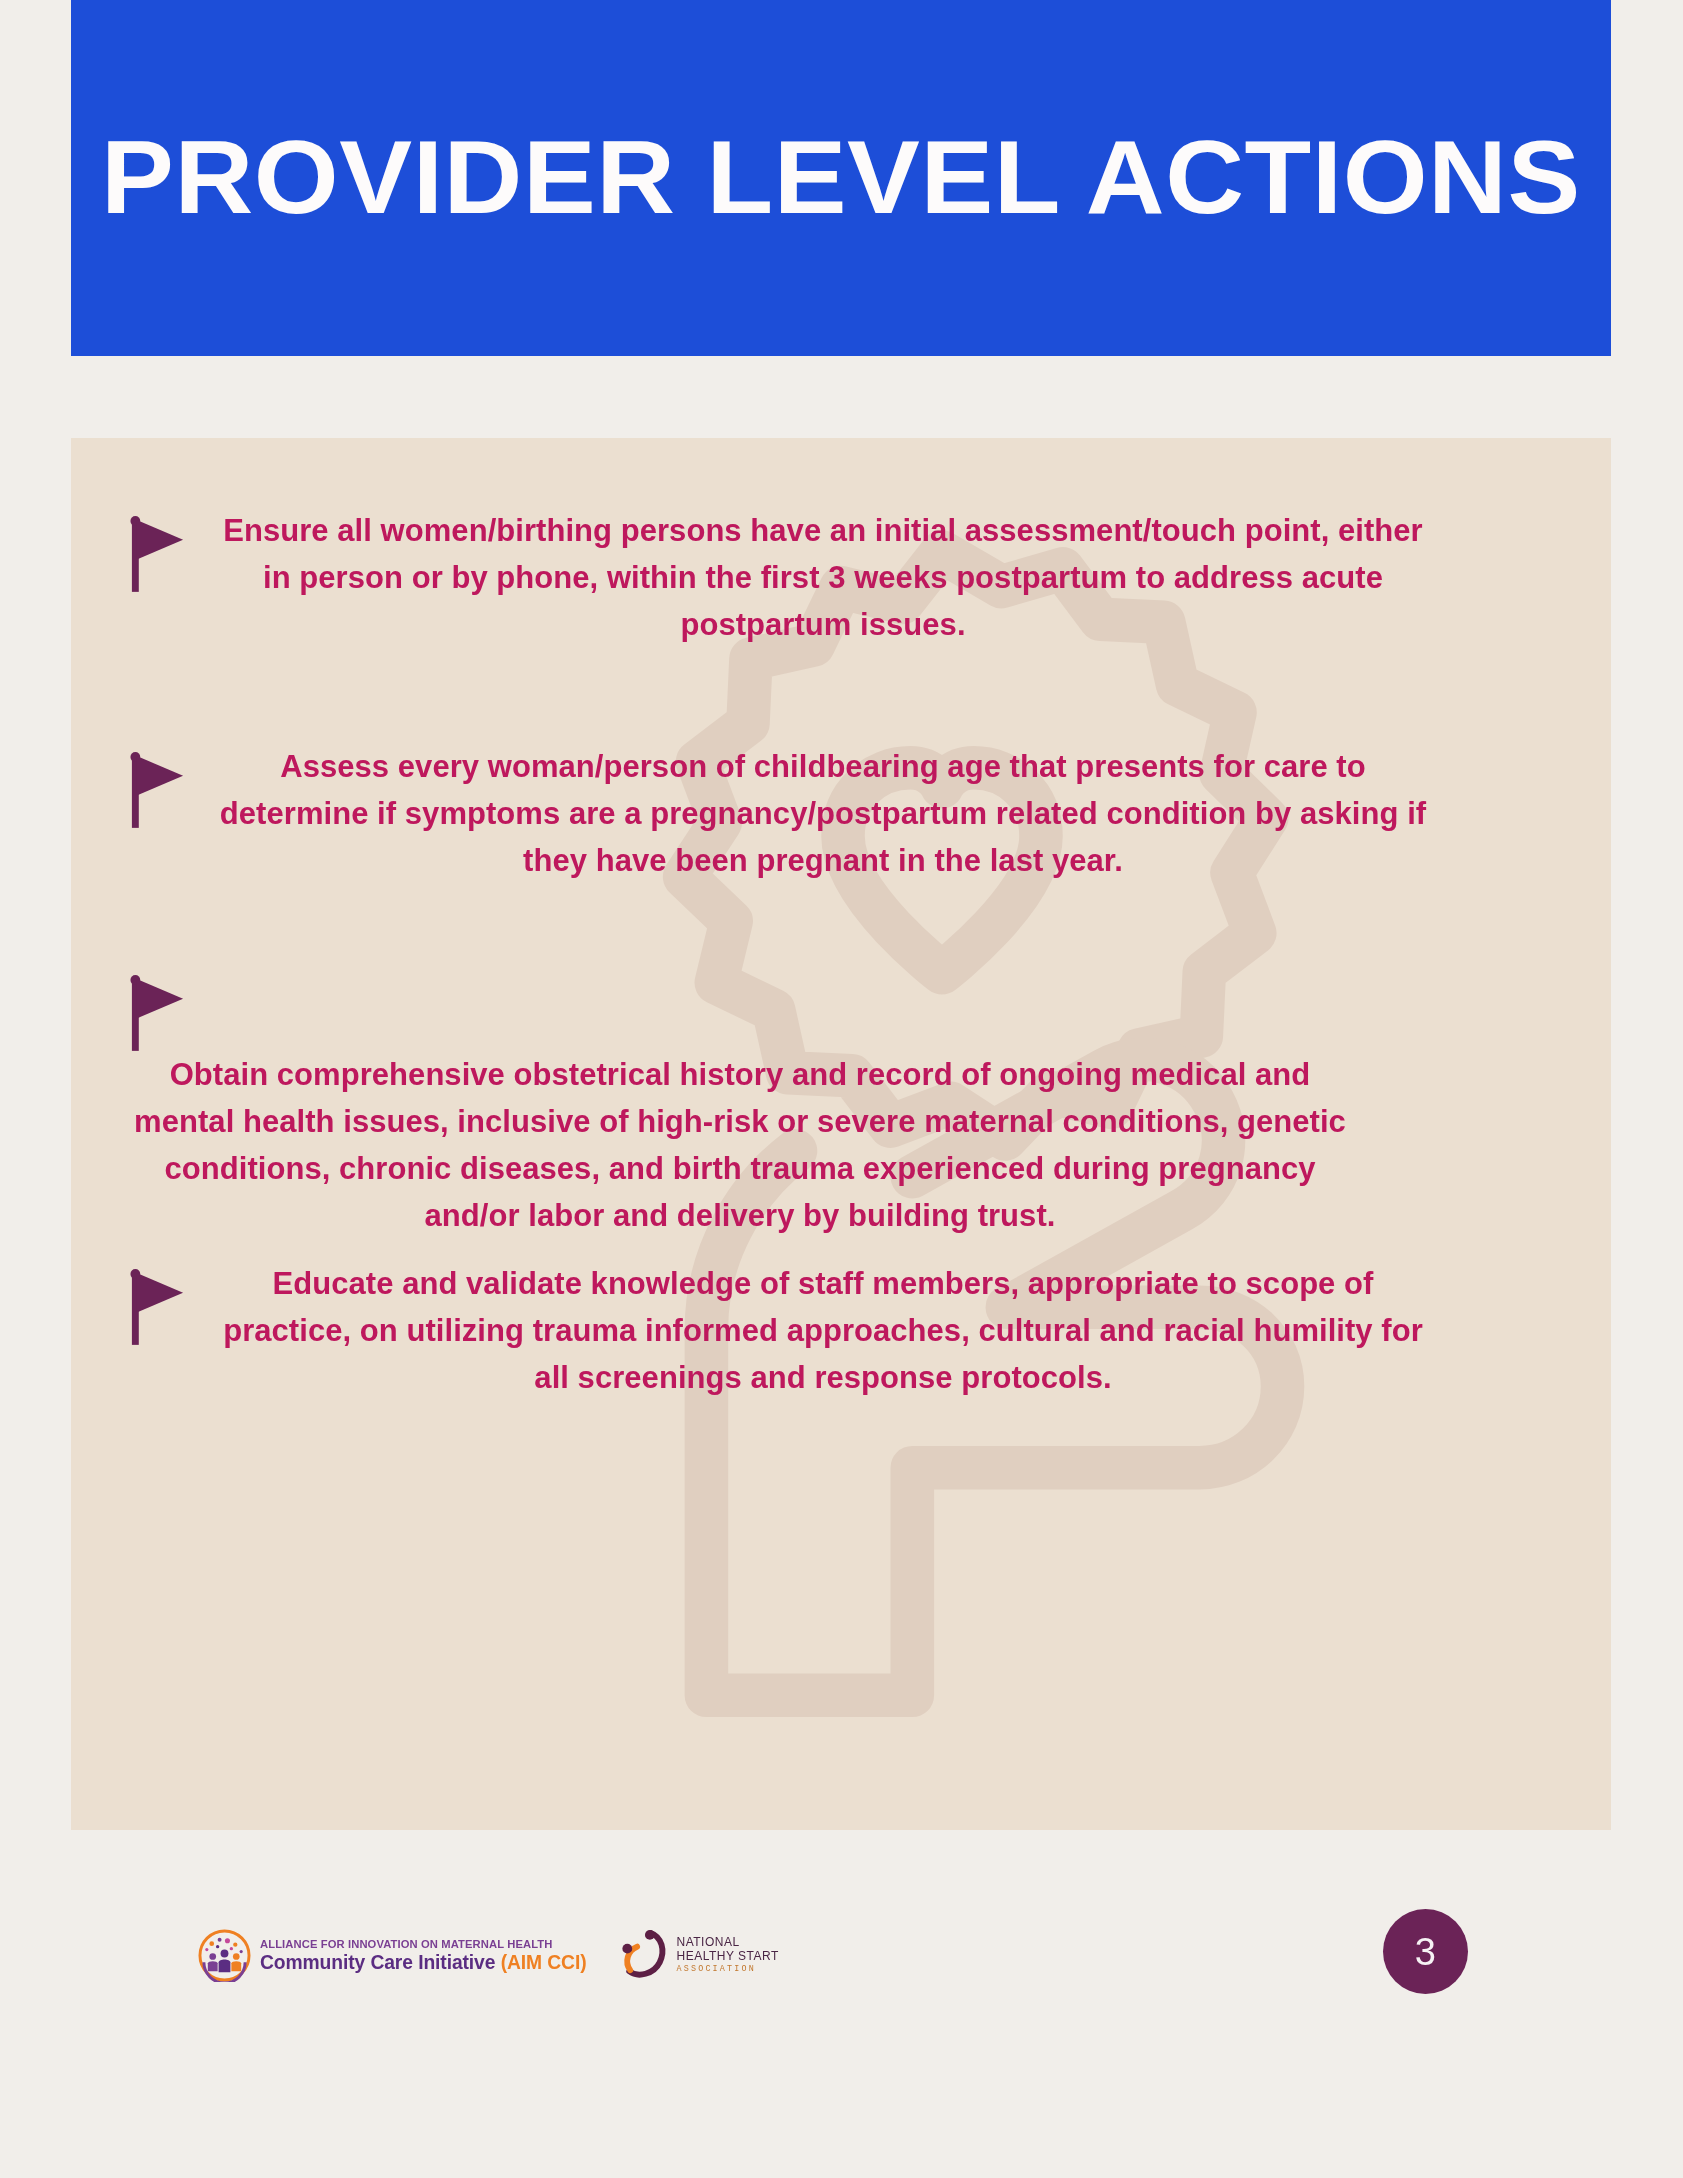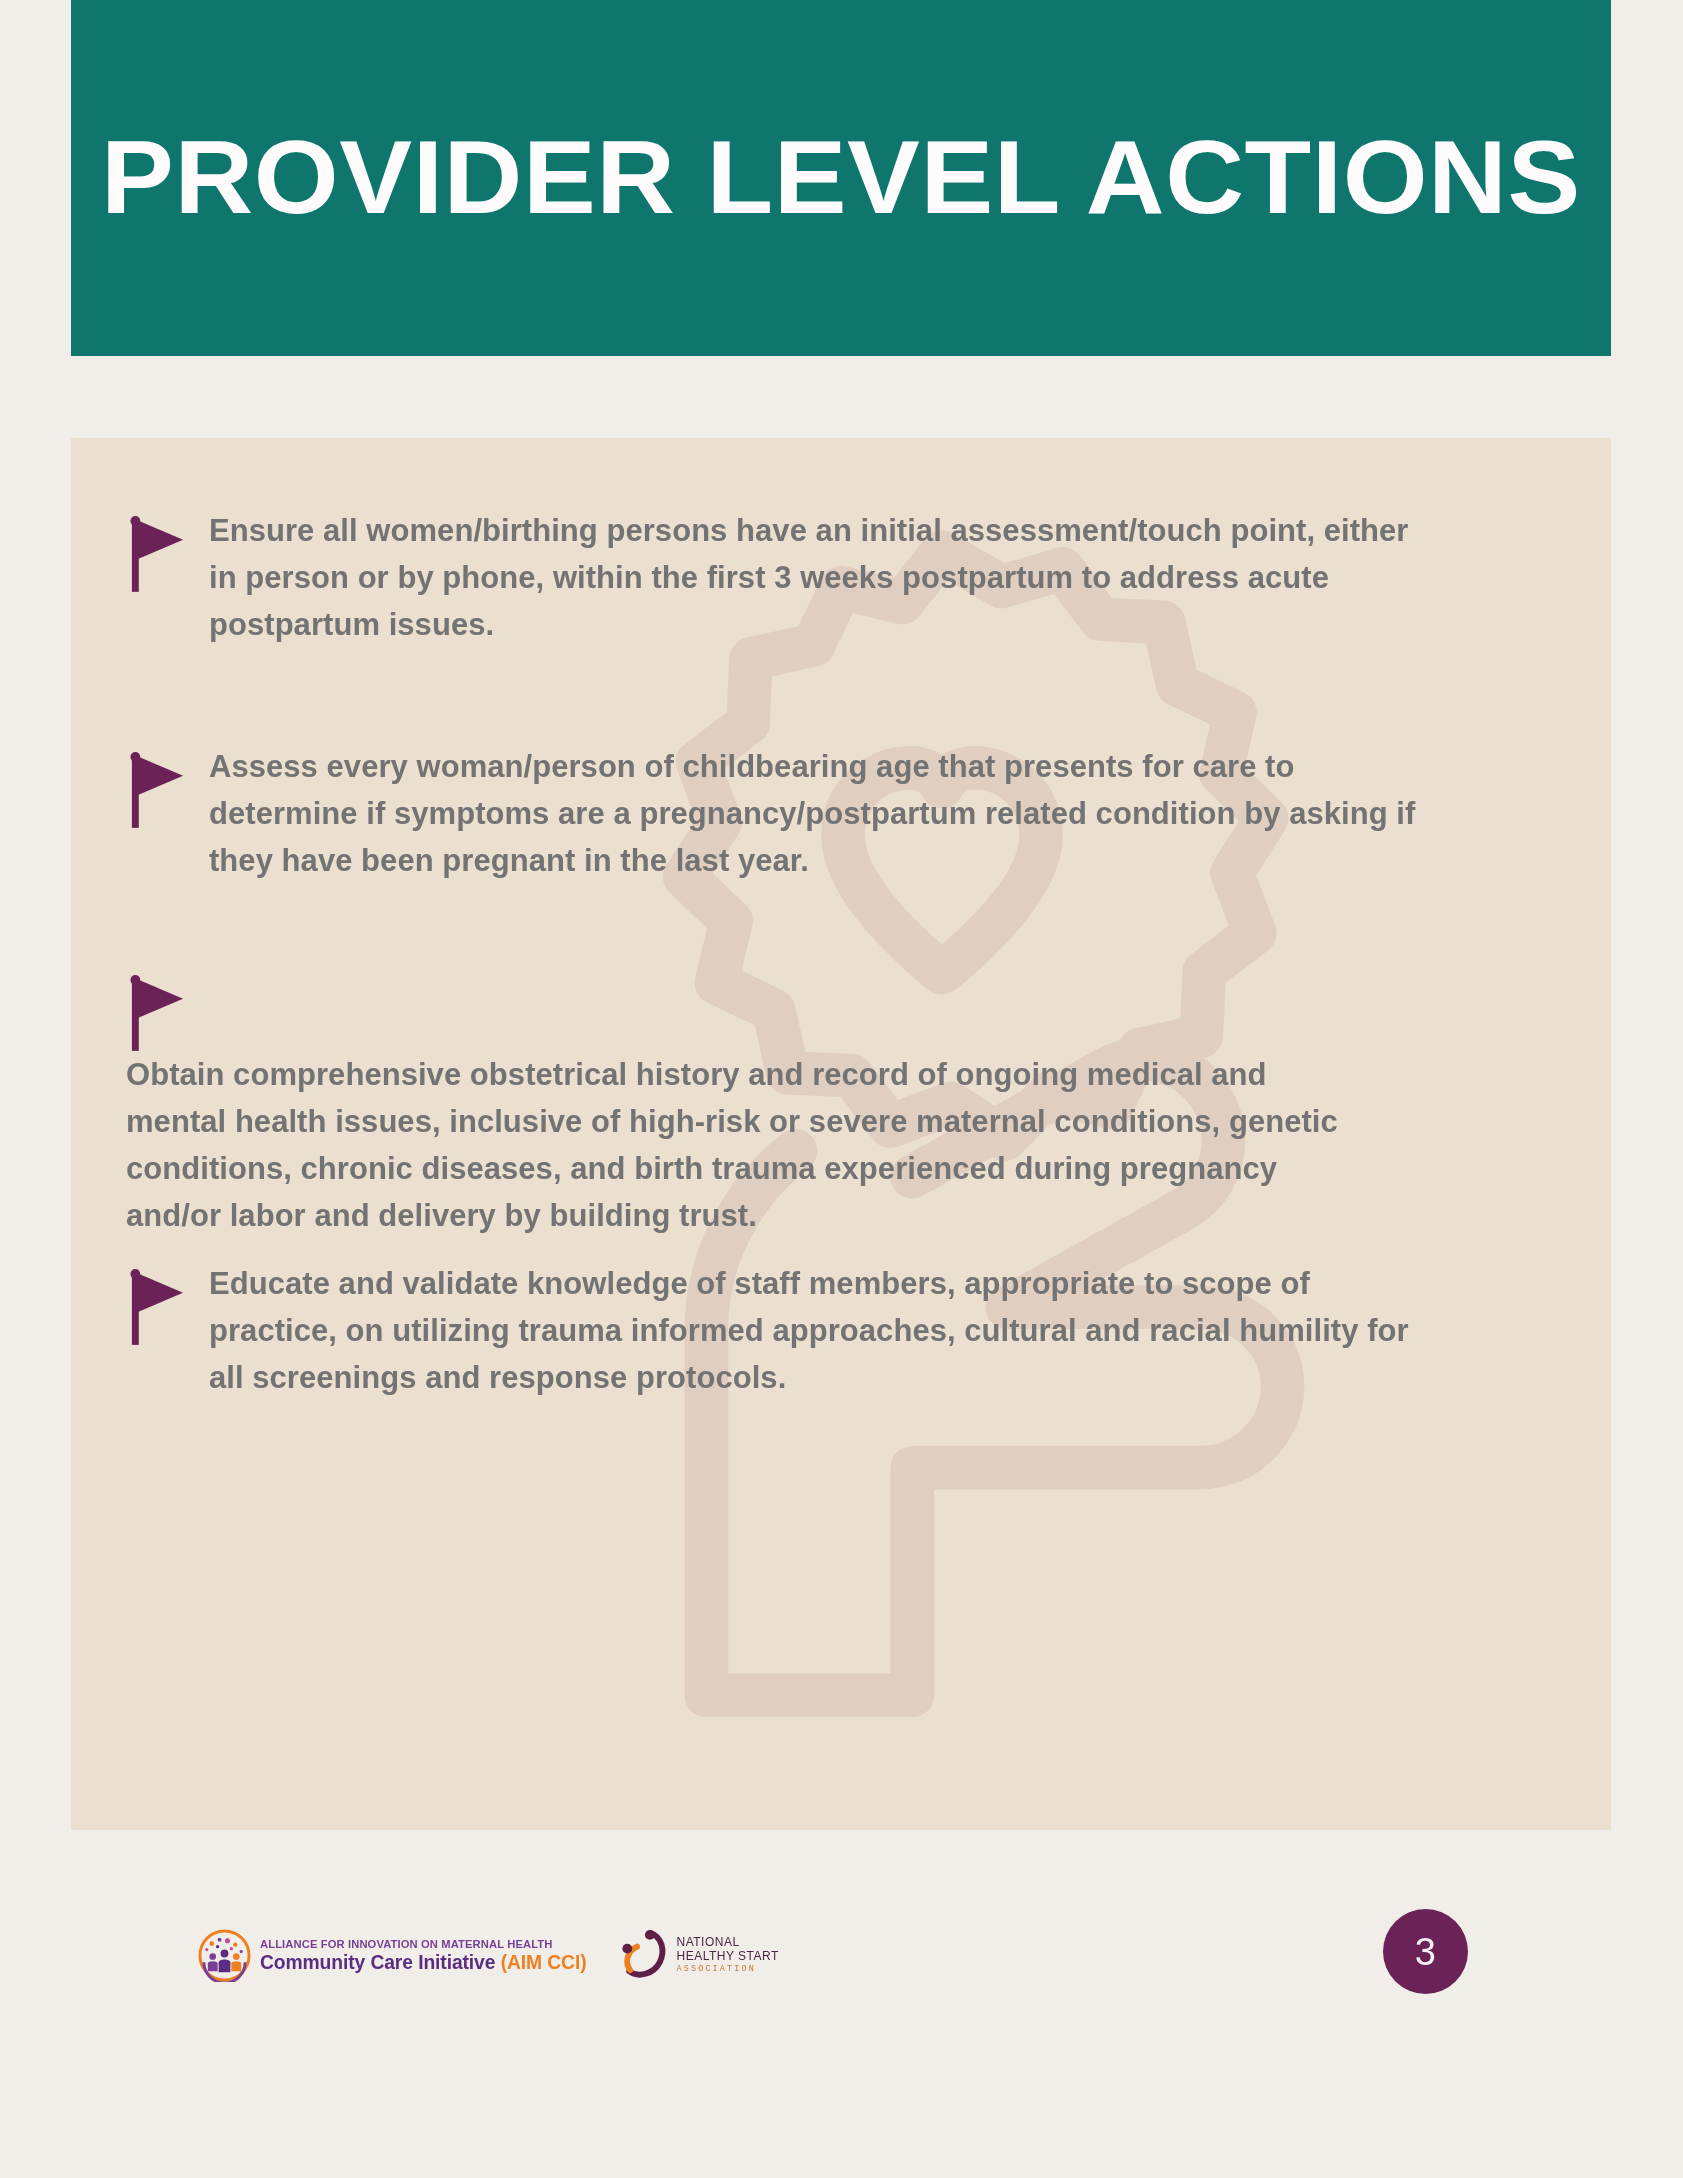--- a/index.html
+++ b/index.html
@@ -22,21 +22,21 @@
     background: #f1eeea;
   }
 
   
   .header-band {
     position: absolute;
     left: 71px;
     top: 0px;
     width: 1540px;
     height: 356px;
-    background: #0f766e;
+    background: #1d4ed8;
     display: flex;
     align-items: center;
     justify-content: center;
     box-sizing: border-box;
     padding: 0 40px;
   }
   .header-title {
     color: #fdfbfb;
     font-family: "Liberation Sans", sans-serif;
     font-weight: bold;
@@ -91,23 +91,24 @@
     width: 61px;
     height: 77px;
     margin-right: 22px;
     margin-top: 8px;
   }
   .bullet-text {
     font-family: "Liberation Sans", sans-serif;
     font-weight: bold;
     font-size: 31px;
     line-height: 47px;
-    color: #737373;
+    color: #be185d;
     letter-spacing: 0.05px;
     max-width: 1228px;
+    text-align: center;
   }
 
   .item-0 { top: 69px; }
   .item-1 { top: 305px; }
   .item-2 { top: 528px; flex-direction: column; }
   .item-3 { top: 822px; }
 
   
   .footer {
     position: absolute;

